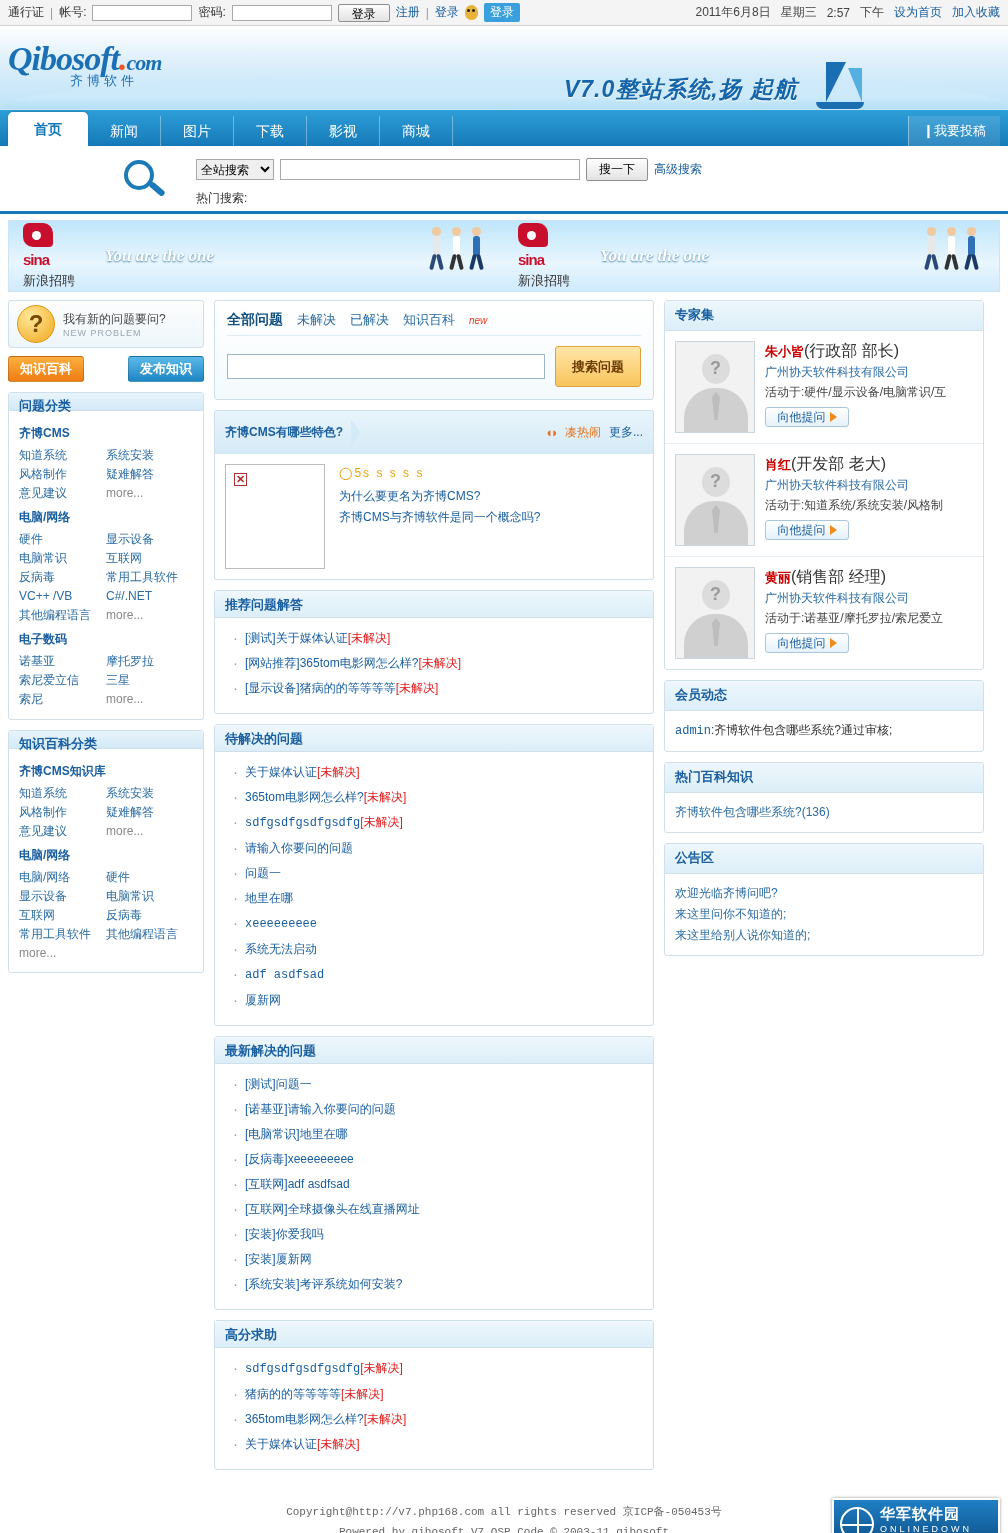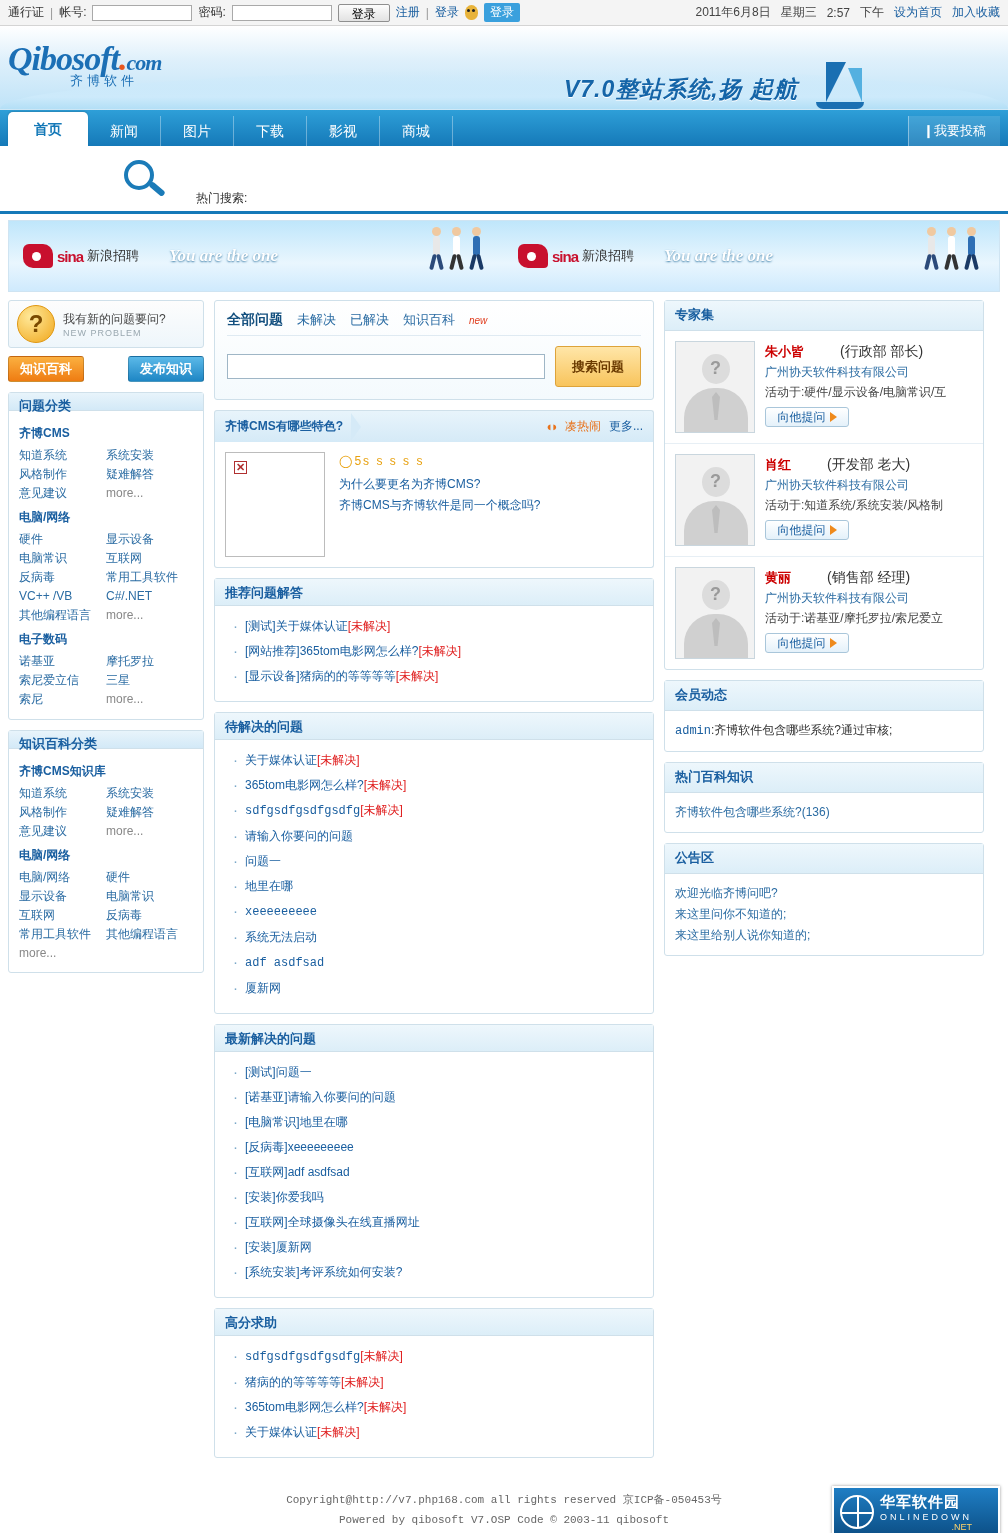--- a/index.html
+++ b/index.html
@@ -91,21 +91,21 @@
   .hot { position:absolute; left:196px; top:44px; font-size:12px; color:#333; }
 
   
   .adstrip {
     height:72px; margin:6px 8px 0 8px; display:flex; overflow:hidden;
     background:linear-gradient(180deg,#bfe6fb,#e9f6fe 60%,#cfeafd);
     border:1px solid #cfe4f2;
   }
   .adhalf { width:50%; position:relative; display:flex; align-items:center; }
   .sina {
-    margin-left:14px; display:flex; align-items:center; gap:4px;
+    margin-left:14px; display:flex; gap:4px;flex-direction:column;
   }
   .sina .eye { width:30px; height:24px; background:#c8102e; border-radius:6px 10px 4px 10px; position:relative;}
   .sina .eye:after{content:""; position:absolute; left:9px; top:8px; width:9px; height:9px; background:#fff; border-radius:50%;}
   .sina .t1 { font-size:15px; font-weight:bold; color:#c8102e; letter-spacing:-1px;}
   .sina .t2 { font-size:13px; color:#333; }
   .adtext { margin-left:30px; font-family:"Liberation Serif", serif; font-style:italic; font-size:17px; font-weight:bold; color:#fff; text-shadow:0 1px 2px #3f7fa8; }
   .people { position:absolute; right:20px; top:6px; display:flex; gap:6px; align-items:flex-end; }
   .ppl { width:14px; height:40px; position:relative; }
   .ppl .head { width:9px; height:9px; border-radius:50%; position:absolute; left:2px; top:0; }
   .ppl .body { width:7px; height:20px; position:absolute; left:3px; top:9px; border-radius:3px;}
@@ -161,21 +161,21 @@
   .qtabs .t.active { font-weight:bold; color:#14507f; font-size:14px; }
   .qtabs .new { color:#e03d1e; font-size:10px; font-style:italic; }
   .qtabs .row2 { display:flex; gap:10px; margin-top:10px; align-items:center; }
   .qtabs input { flex:1; height:25px; border:1px solid #9fb6c6; }
   .btn-q {
     width:86px; height:41px; font-size:13px; color:#6a3a00; font-weight:bold; cursor:pointer;
     border:1px solid #dda33a; border-radius:3px; background:linear-gradient(180deg,#ffe6a8,#f8c45c);
   }
 
   .feat-hd {
-    height:32px; display:flex; align-items:center; background:linear-gradient(180deg,#e8f4fb,#d5eaf7);
+    height:44px; display:flex; align-items:center; background:linear-gradient(180deg,#e8f4fb,#d5eaf7);
     border:1px solid #cfe0ea; border-bottom:none; border-radius:3px 3px 0 0; padding-left:10px; position:relative;
   }
   .feat-hd .tt { font-weight:bold; color:#1a5fa0; font-size:12px; }
   .feat-hd .arrow { width:0;height:0;border-left:10px solid #d5eaf7;border-top:14px solid transparent;border-bottom:14px solid transparent; margin-left:8px;}
   .feat-hd .right { margin-left:auto; margin-right:10px; display:flex; align-items:center; gap:8px; font-size:12px;}
   .flame { color:#e8731c; letter-spacing:-2px; font-size:13px; }
   .feat-bd { border:1px solid #cfe0ea; border-top:none; padding:10px; display:flex; gap:14px; border-radius:0 0 3px 3px; margin-bottom:10px; background:#fff;}
   .brokenimg { width:100px; height:105px; border:1px solid #bcbcbc; background:#fff; position:relative; }
   .brokenimg .x {
     position:absolute; left:8px; top:8px; width:13px; height:13px; border:1px solid #b03030; color:#b03030;
@@ -204,21 +204,21 @@
   .expert { display:flex; gap:10px; padding:10px; border-bottom:1px solid #e7eff5; }
   .avatar {
     width:80px; height:92px; border:1px solid #c9d6de; background:#f2f2f2; position:relative; overflow:hidden; flex:0 0 80px;
   }
   .avatar .head { position:absolute; left:26px; top:12px; width:28px; height:30px; background:#dcdcdc; border-radius:50%; }
   .avatar .qm { position:absolute; left:34px; top:16px; font-size:18px; color:#9a9a9a; font-weight:bold;}
   .avatar .shoulder { position:absolute; left:8px; top:46px; width:64px; height:46px; background:#d0d0d0; border-radius:30px 30px 0 0;}
   .avatar .tie { position:absolute; left:36px; top:50px; width:8px; height:28px; background:#bdbdbd; clip-path:polygon(50% 0,100% 18%,70% 100%,30% 100%,0 18%);}
   .exp-info { flex:1; font-size:12px; line-height:20px; }
   .exp-name { font-weight:bold; color:#c00; font-size:13px; }
-  .exp-dept { color:#333; font-size:14px;margin-left:36px; }
+  .exp-dept { color:#333; font-size:16px; }
   .exp-org { color:#2b6ca3; }
   .exp-act { color:#444; }
   .btn-ask {
     margin-top:5px; width:84px; height:20px; line-height:18px; font-size:12px; color:#1a5fa0;
     border:1px solid #a9c6da; border-radius:3px; background:linear-gradient(180deg,#ffffff,#e4f1fa);
     display:flex; align-items:center; justify-content:center; gap:4px; cursor:pointer;
   }
   .btn-ask .play { width:0;height:0;border-left:7px solid #ef8a1c;border-top:5px solid transparent;border-bottom:5px solid transparent;}
   .rbd { padding:9px 10px; font-size:12px; line-height:21px; }
   .rbd a { color:#2b6ca3; }
@@ -287,20 +287,28 @@
   <div class="item">影视</div>
   <div class="item">商城</div>
   <div class="post">❙<span>我要投稿</span></div>
 </div>
 
 <div class="searchwrap">
   <div class="mag">
       <div class="ring"></div>
       <div class="hdl"></div>
     </div>
+  <div class="searchrow">
+    <select class="sel-scope">
+      <option>全站搜索</option>
+    </select>
+    <input class="search-input" type="text" value="" style="">
+    <button class="btn-search">搜一下</button>
+    <a href="#">高级搜索</a>
+  </div>
   <div class="hot">热门搜索:</div>
 </div>
 
 <div class="adstrip">
   <div class="adhalf">
     <div class="sina">
       <span class="eye"></span>
       <span class="t1">sina</span>
       <span class="t2">新浪招聘</span>
     </div>
@@ -499,22 +507,22 @@
     </div>
 
     <div class="mbox">
       <div class="sec-hd">最新解决的问题</div>
       <div class="sec-bd">
         <div class="li-row"><a href="#">[测试]问题一</a></div>
         <div class="li-row"><a href="#">[诺基亚]请输入你要问的问题</a></div>
         <div class="li-row"><a href="#">[电脑常识]地里在哪</a></div>
         <div class="li-row"><a href="#">[反病毒]xeeeeeeeee</a></div>
         <div class="li-row"><a href="#">[互联网]adf asdfsad</a></div>
+        <div class="li-row"><a href="#">[互联网]全球摄像头在线直播网址</a></div>
         <div class="li-row"><a href="#">[安装]你爱我吗</a></div>
-        <div class="li-row"><a href="#">[互联网]全球摄像头在线直播网址</a></div>
         <div class="li-row"><a href="#">[安装]厦新网</a></div>
         <div class="li-row"><a href="#">[系统安装]考评系统如何安装?</a></div>
       </div>
     </div>
 
     <div class="mbox">
       <div class="sec-hd">高分求助</div>
       <div class="sec-bd">
         <div class="li-row"><a href="#" class="mono">sdfgsdfgsdfgsdfg</a><span class="unresolved">[未解决]</span></div>
         <div class="li-row"><a href="#">猪病的的等等等等</a><span class="unresolved">[未解决]</span></div>

